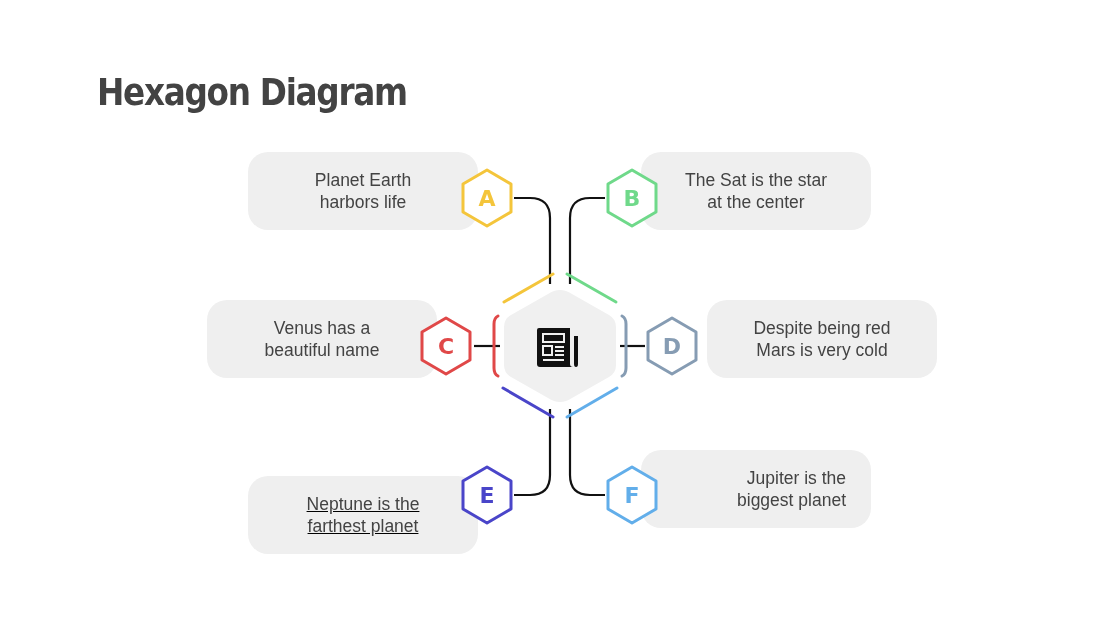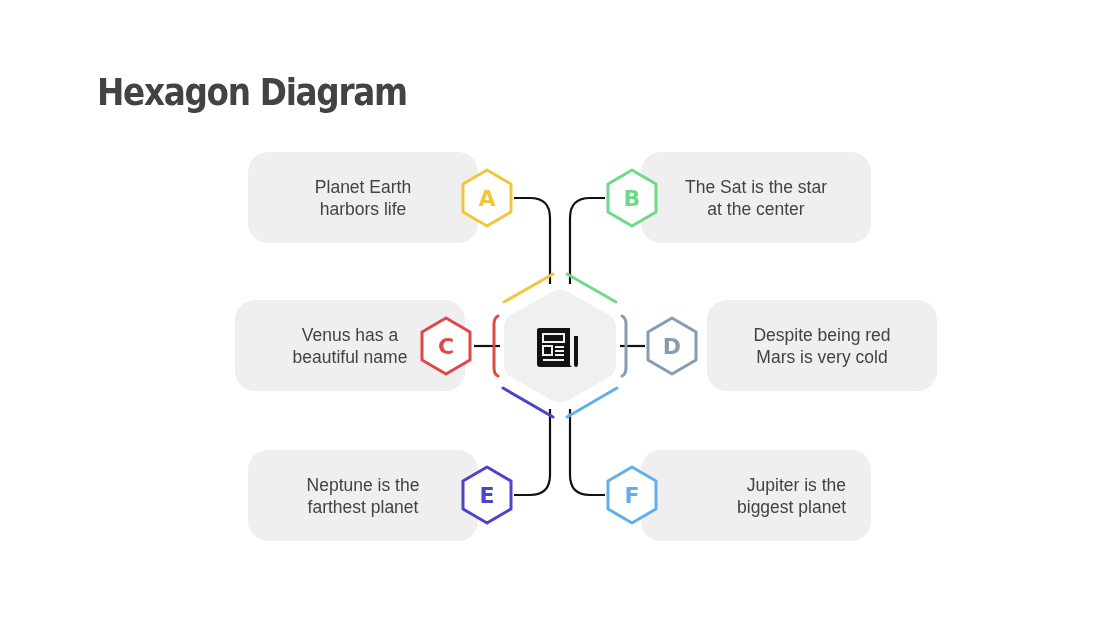--- a/index.html
+++ b/index.html
@@ -11,21 +11,21 @@
   }
   .title {
     position: absolute; left: 97px; top: 70px;
     font-family: "DejaVu Sans", sans-serif;
     font-weight: bold; font-size: 38px; color: #434343;
     letter-spacing: -1.5px;
     transform: scaleX(0.86); transform-origin: left top;
     white-space: nowrap;
   }
   .card {
-    position: absolute; width: 230px; height: 91px;
+    position: absolute; width: 230px; height: 78px;
     background: #efefef; border-radius: 20px;
     display: flex; align-items: center; justify-content: center;
     text-align: center;
   }
   .card-text {
     font-size: 17.5px; line-height: 22px; color: #434343;
     white-space: pre-line; width: 180px;
   }
   svg.diagram { position: absolute; left: 0; top: 0; }
   .hex-letter {
@@ -39,29 +39,29 @@
 <div class="title">Hexagon Diagram</div>
 
 <div class="card" style="left:248px; top:152px;">
   <div class="card-text">Planet Earth
 harbors life</div>
 </div>
 <div class="card" style="left:641px; top:152px;">
   <div class="card-text">The Sat is the star
 at the center</div>
 </div>
-<div class="card" style="left:207px; top:300px;margin-left:28px;">
+<div class="card" style="left:207px; top:300px;">
   <div class="card-text">Venus has a
 beautiful name</div>
 </div>
 <div class="card" style="left:707px; top:300px;">
   <div class="card-text">Despite being red
 Mars is very cold</div>
 </div>
-<div class="card" style="left:248px; top:450px;">
+<div class="card" style="left:248px; top:476px;text-decoration:underline;">
   <div class="card-text">Neptune is the
 farthest planet</div>
 </div>
 <div class="card" style="left:641px; top:450px;text-align:right;">
   <div class="card-text">Jupiter is the
 biggest planet</div>
 </div>
 
 <svg class="diagram" width="1120" height="630" viewBox="0 0 1120 630">
 

